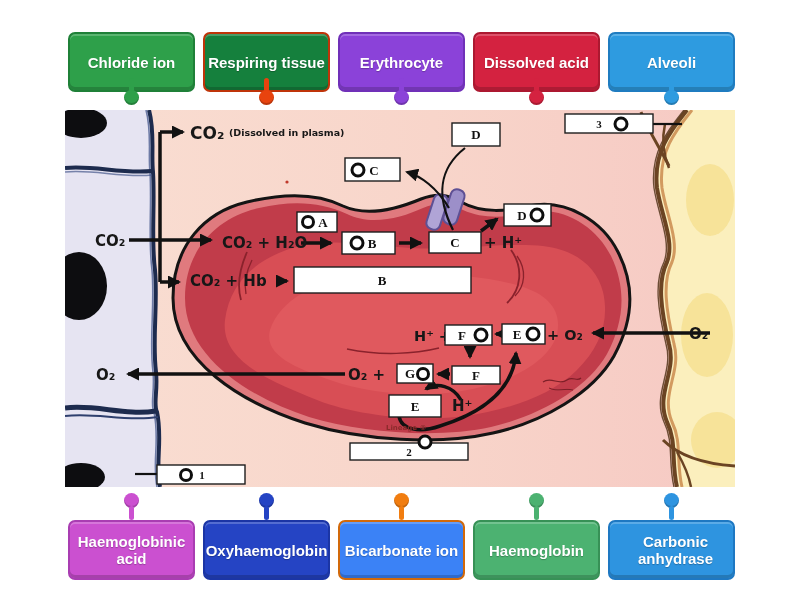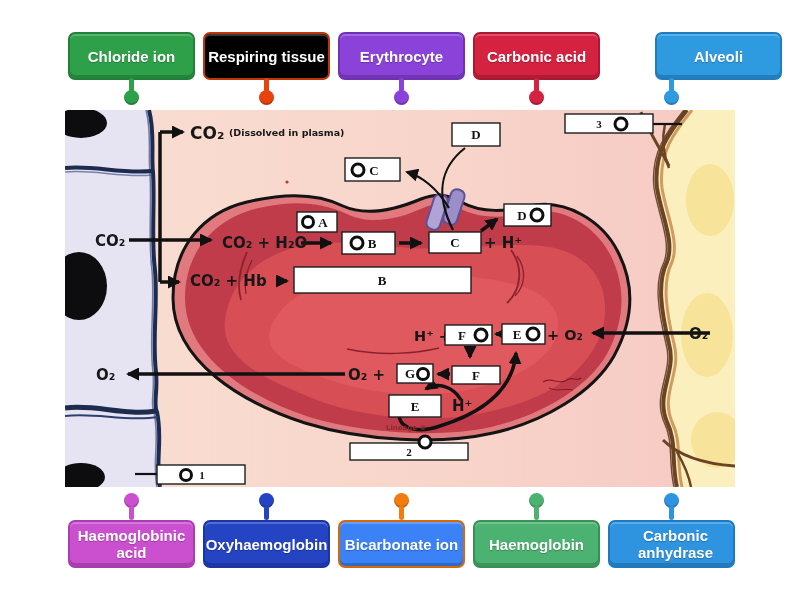--- a/index.html
+++ b/index.html
@@ -1,18 +1,18 @@
 <!DOCTYPE html>
 <html><head>
 <meta charset="utf-8">
 <style>
   html,body{margin:0;padding:0;background:#fff;}
   #stage{position:relative;width:800px;height:600px;background:#ffffff;overflow:hidden;
          font-family:"Liberation Sans",sans-serif;}
-  .chip{position:absolute;width:127px;height:48px;border-radius:7px;border:2px solid #333;
+  .chip{position:absolute;width:127px;height:60px;border-radius:7px;border:2px solid #333;
         display:flex;align-items:center;justify-content:center;text-align:center;
         color:#fff;font-weight:bold;font-size:15px;line-height:17px;
         box-shadow:inset 0 2px 0 rgba(255,255,255,.22), inset 0 -3px 0 rgba(0,0,0,.18);
         text-shadow:0 1px 1px rgba(0,0,0,.25);box-sizing:border-box;cursor:grab;}
   .pin-stem{position:absolute;width:5px;height:14px;border-radius:3px;}
   .pin-dot{position:absolute;width:15px;height:15px;border-radius:50%;
            box-shadow:inset 0 -2px 0 rgba(0,0,0,.2);}
   svg.diagram{position:absolute;left:65px;top:110px;}
   .slot-rect{fill:#ffffff;stroke:#1d1d1d;stroke-width:1.4px;}
   .slot-letter{font-family:"Liberation Serif","DejaVu Serif",serif;font-weight:bold;
@@ -218,30 +218,30 @@
         <rect class="slot-rect" x="92" y="355" width="88" height="19"></rect>
         <circle class="drop-circle" cx="121" cy="365" r="5.5"></circle>
         <text class="slot-num" x="137" y="369">1</text>
       </g>
     </g>
   </svg>
 
   <div class="chip" style="left: 68px; top: 32px; background: rgb(46, 160, 74); border-color: rgb(31, 128, 56);">
     <span>Chloride ion</span>
     </div>
-  <div class="chip" style="left: 203px; top: 32px; background: #000000; border-color: rgb(191, 52, 9);">
+  <div class="chip" style="left: 203px; top: 32px; background: #15803d; border-color: rgb(191, 52, 9);">
     <span>Respiring tissue</span>
     </div>
   <div class="chip" style="left: 338px; top: 32px; background: rgb(139, 66, 217); border-color: rgb(112, 48, 184);">
     <span>Erythrocyte</span>
     </div>
   <div class="chip" style="left: 473px; top: 32px; background: rgb(212, 34, 64); border-color: rgb(172, 24, 48);">
-    <span>Carbonic acid</span>
-    </div>
-  <div class="chip" style="left: 608px; top: 32px; background: rgb(46, 155, 224); border-color: rgb(31, 124, 192); margin-left: 47px;">
+    <span>Dissolved acid</span>
+    </div>
+  <div class="chip" style="left: 608px; top: 32px; background: rgb(46, 155, 224); border-color: rgb(31, 124, 192);">
     <span>Alveoli</span>
     </div>
 
   <div class="pin-stem" style="left: 129px; top: 78px; background: rgb(46, 160, 74);"></div>
   <div class="pin-dot" style="left: 124px; top: 90px; background: rgb(46, 160, 74);"></div>
   <div class="pin-stem" style="left: 264px; top: 78px; background: rgb(232, 67, 14);"></div>
   <div class="pin-dot" style="left: 259px; top: 90px; background: rgb(232, 67, 14);"></div>
   <div class="pin-stem" style="left: 399px; top: 78px; background: rgb(139, 66, 217);"></div>
   <div class="pin-dot" style="left: 394px; top: 90px; background: rgb(139, 66, 217);"></div>
   <div class="pin-stem" style="left: 534px; top: 78px; background: rgb(212, 34, 64);"></div>

